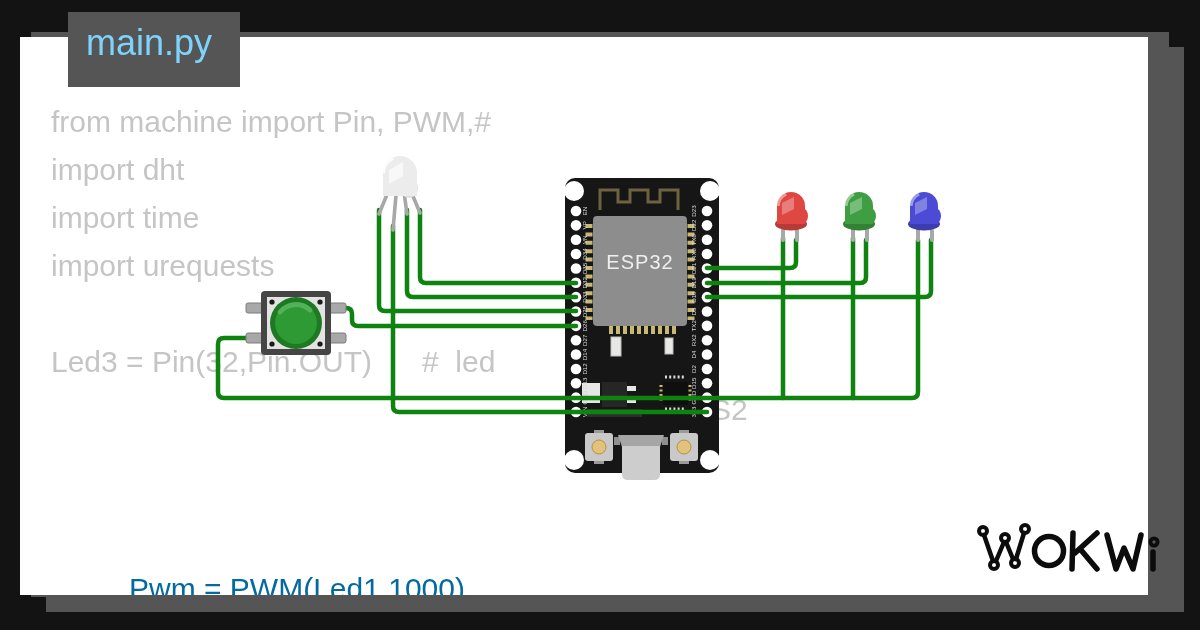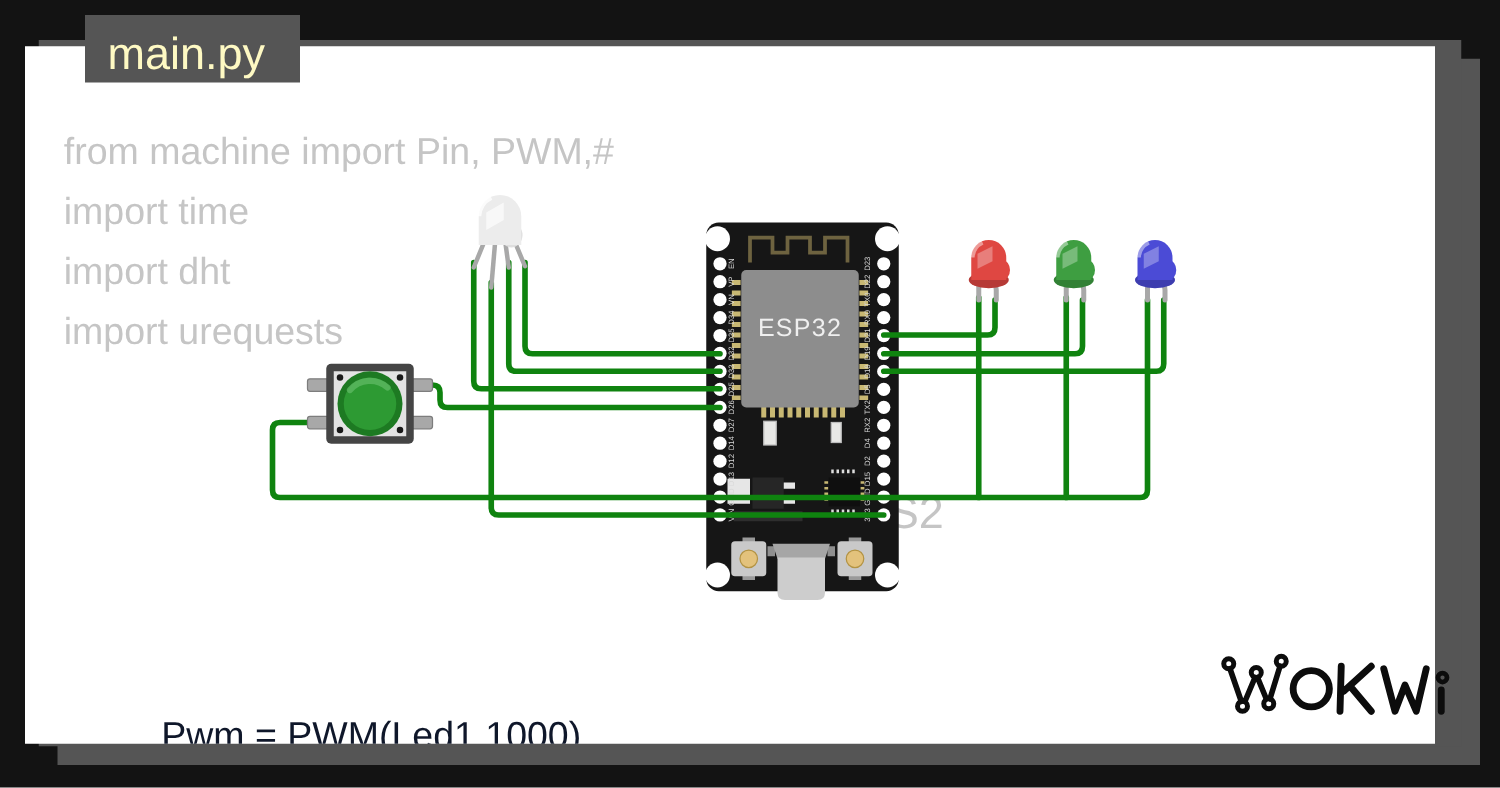--- a/index.html
+++ b/index.html
@@ -10,40 +10,40 @@
   .card-shadow{position:absolute;left:46px;top:47px;width:1138px;height:565px;background:#555555;}
   .card-frame{position:absolute;left:31px;top:32px;width:1138px;height:565px;background:#555555;}
   .card{position:absolute;left:20px;top:37px;width:1128px;height:558px;background:#ffffff;overflow:hidden;}
   .code-block{
     position:absolute;left:31px;top:61px;
     font-size:30px;line-height:48px;color:#c5c5c5;white-space:pre;
   }
   .code-block > div{min-height:48px;}
   .floating-comment{
     position:absolute;left:691px;top:349px;
-    font-size:36px;line-height:48px;color:#c5c5c5;
+    font-size:30px;line-height:48px;color:#c5c5c5;
   }
   .partial-line{
     position:absolute;left:109px;top:528px;
-    font-size:30px;line-height:48px;color:#0f172a;white-space:pre;
+    font-size:30px;line-height:48px;color:#0369a1;white-space:pre;
   }
   .file-tab{
-    position:absolute;left:68px;top:12px;width:172px;height:54px;
-    background:#555555;color:#fef9c3;font-size:36px;line-height:62px;
+    position:absolute;left:68px;top:12px;width:172px;height:75px;
+    background:#555555;color:#7dd3fc;font-size:36px;line-height:62px;
     padding-left:18px;box-sizing:border-box;
   }
   svg.layer{position:absolute;left:0;top:0;}
 </style>
 </head>
 <body>
 
 <div class="card-shadow"></div>
 <div class="card-frame"></div>
 <div class="card">
-  <div class="code-block"><div>from machine import Pin, PWM,#</div><div>import time</div><div>import dht</div><div>import urequests</div><div></div></div>
+  <div class="code-block"><div>from machine import Pin, PWM,#</div><div>import dht</div><div>import time</div><div>import urequests</div><div></div><div>Led3 = Pin(32,Pin.OUT)      #  led</div></div>
   <div class="floating-comment">S2</div>
   <div class="partial-line">Pwm = PWM(Led1,1000)</div>
 </div>
 
 <div class="file-tab">
   <span>main.py</span>
 </div>
 
 <svg class="layer" style="left:565px;top:178px;overflow:visible" width="154" height="310" viewBox="0 0 154 310">
   <rect x="0" y="0" width="154" height="295" rx="10" fill="#161616"></rect>

